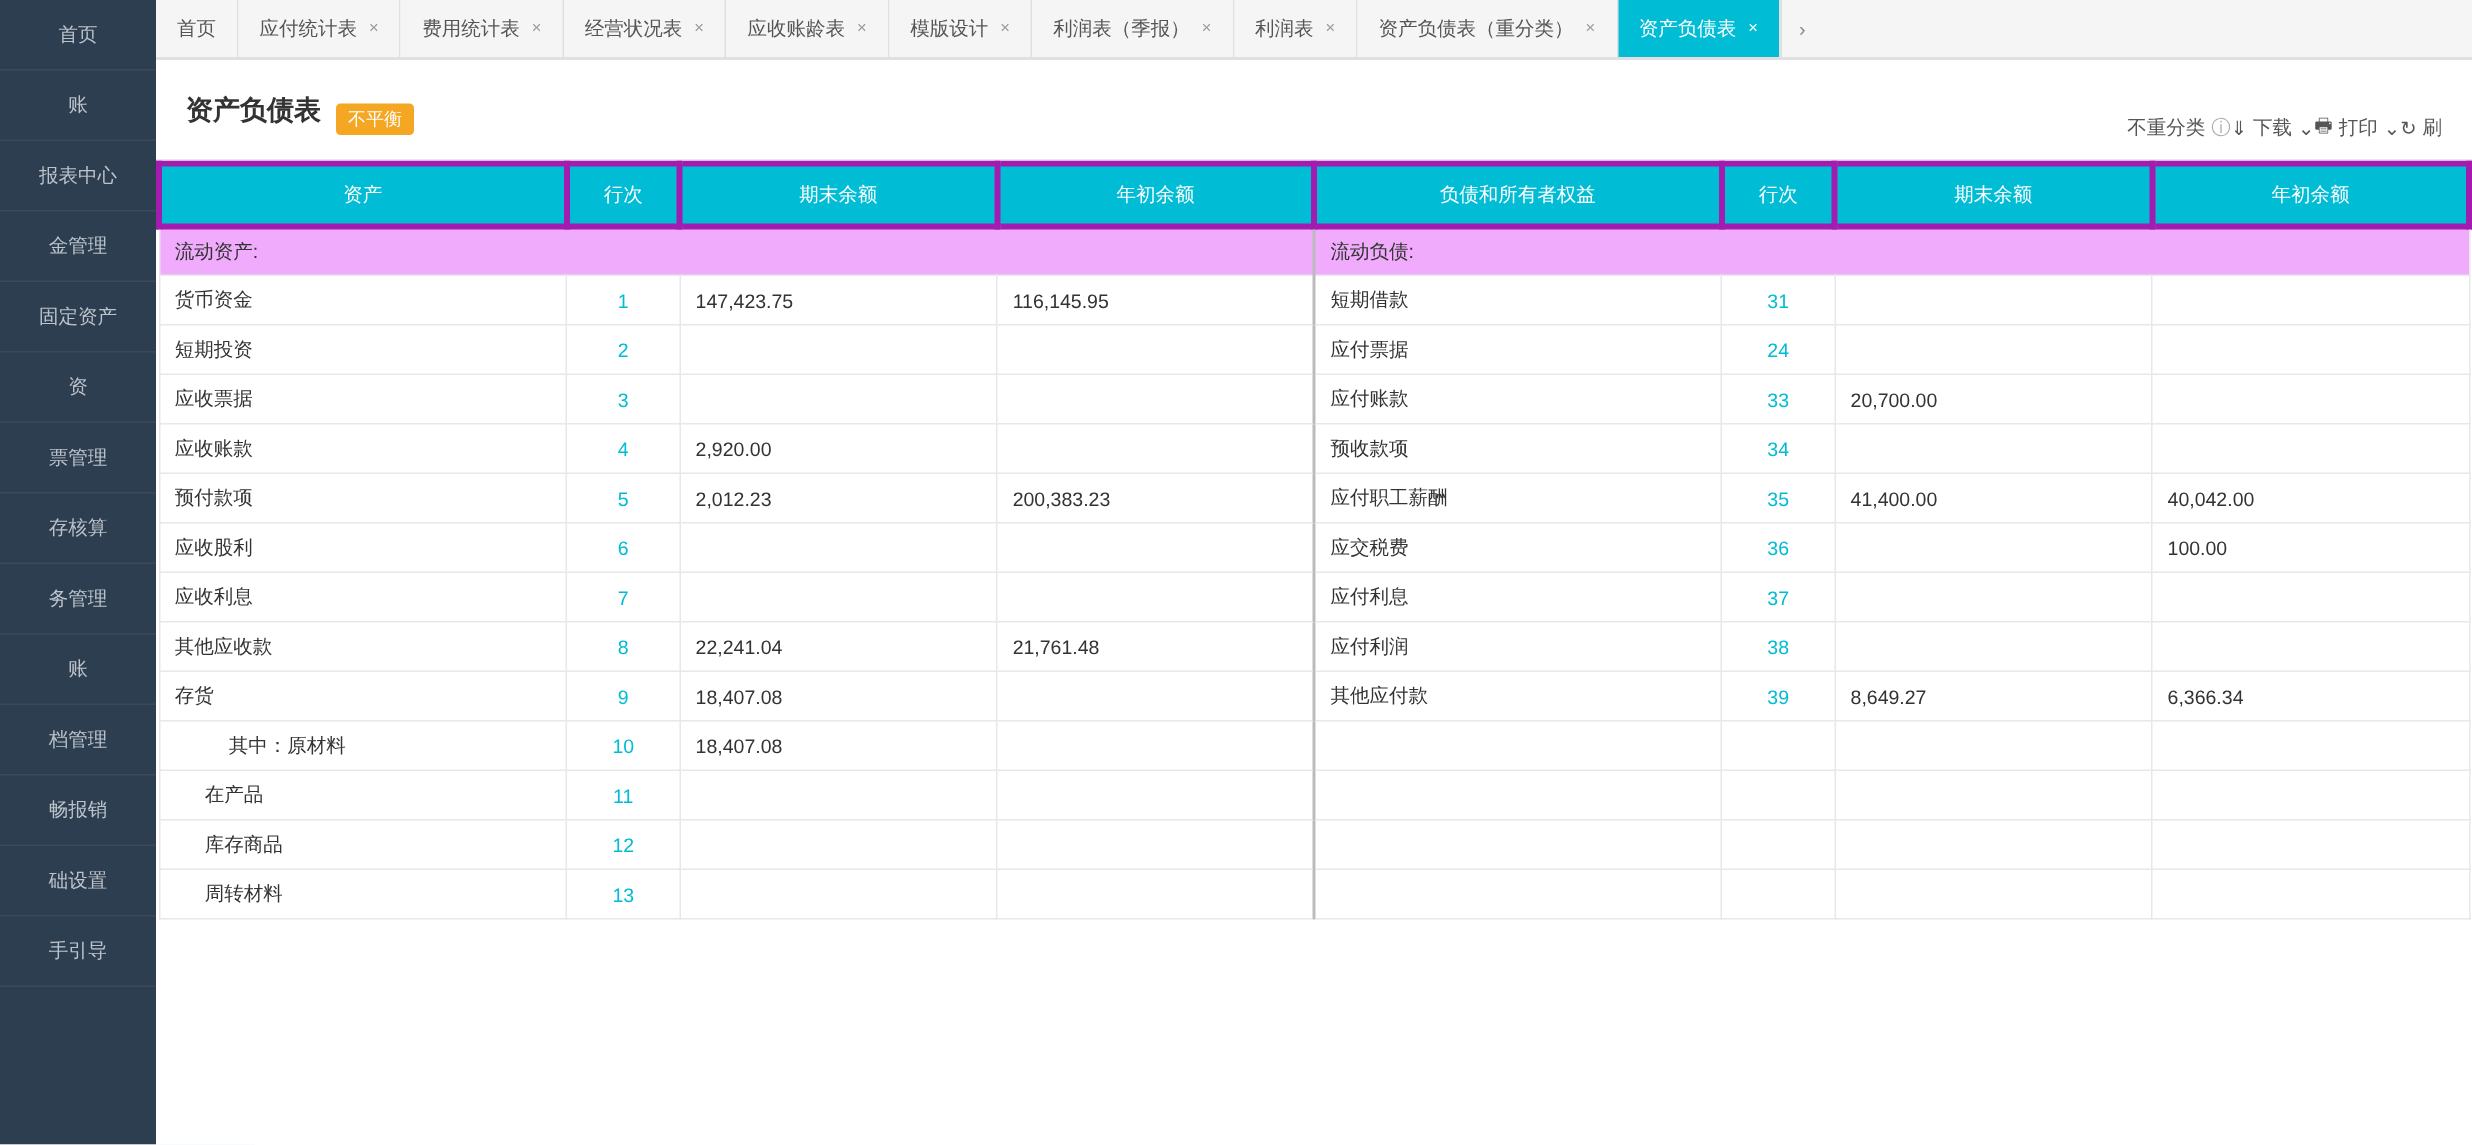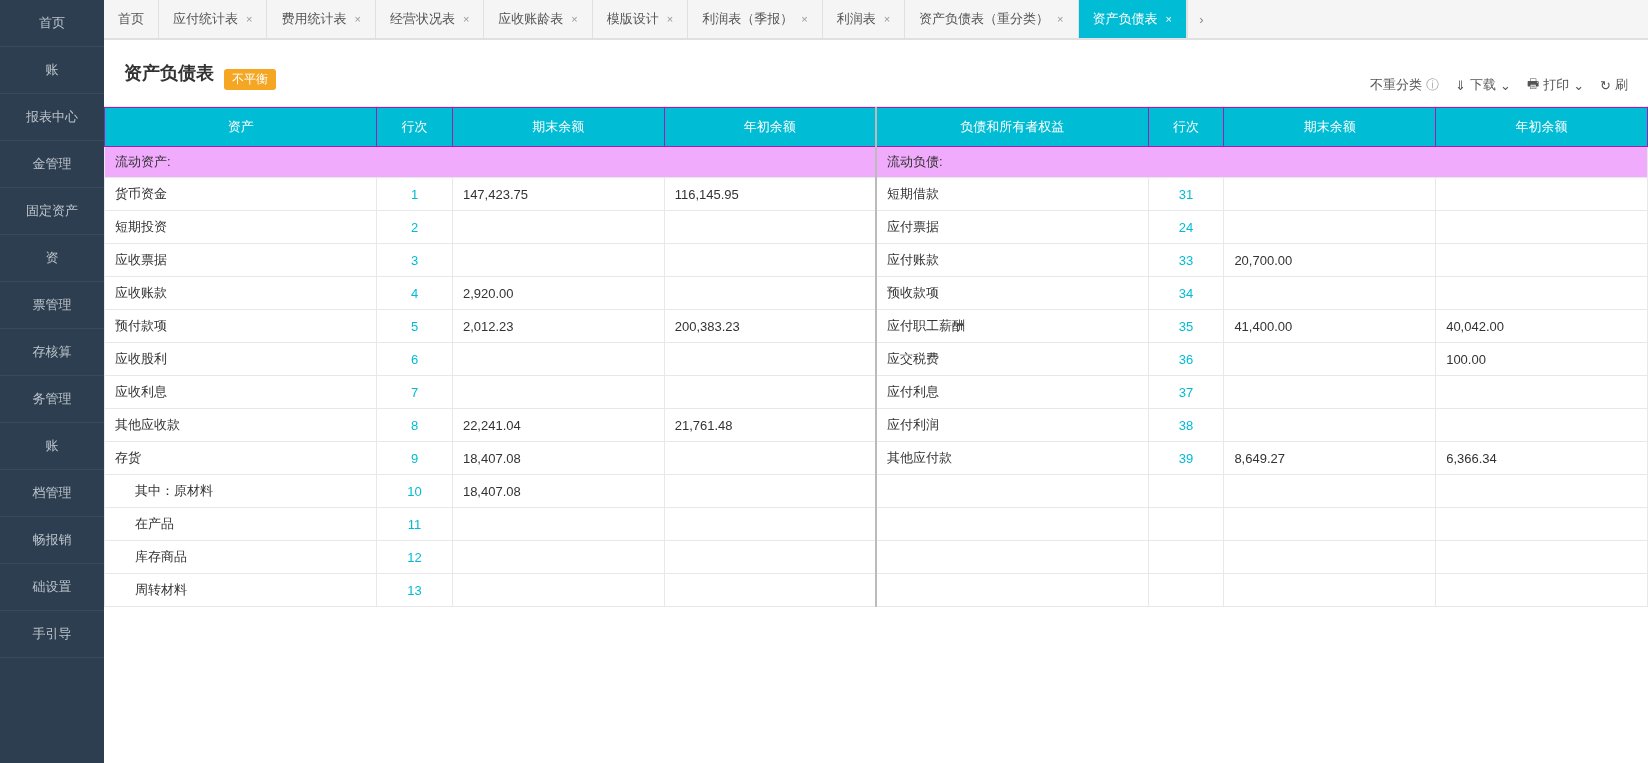--- a/index.html
+++ b/index.html
@@ -95,21 +95,21 @@
     .page-title-area { display: flex; align-items: center; gap: 10px; }
     .page-title { font-size: 18px; font-weight: bold; color: #333; }
     .badge-unbalanced {
       background: #f5a623;
       color: #fff;
       padding: 2px 8px;
       border-radius: 3px;
       font-size: 12px;
       margin-top: 12px;
     }
-    .header-actions { display: flex; align-items: center; gap: 16px; color: #555; font-size: 13px; margin-top: 24px; }
+    .header-actions { display: flex; align-items: center; color: #555; font-size: 13px; margin-top: 24px; }
     .header-action-item {
       display: flex; align-items: center; gap: 4px; cursor: pointer;
       color: #555;
     }
 
     
     .table-container {
       flex: 1;
       overflow-y: auto;
       overflow-x: auto;
@@ -120,21 +120,21 @@
       border-collapse: collapse;
       min-width: 1400px;
     }
     thead tr th {
       background: #00bcd4;
       color: #fff;
       text-align: center;
       padding: 10px 6px;
       font-weight: normal;
       font-size: 13px;
-      border: 1px solid #a21caf;
+      border: 4px solid #a21caf;
     }
     tbody tr td {
       padding: 7px 10px;
       border: 1px solid #e8e8e8;
       font-size: 13px;
       color: #333;
     }
     .row-section td {
       background: #f0abfc;
       color: #333;
@@ -353,21 +353,21 @@
       <td style="">存货</td>
       <td class="cell-center row-index">9</td>
       <td class="cell-right">18,407.08</td>
       <td class="cell-right"></td>
       <td class="divider-col">其他应付款</td>
       <td class="cell-center row-index">39</td>
       <td class="cell-right">8,649.27</td>
       <td class="cell-right">6,366.34</td>
     </tr>
           <tr class="row-normal row-indent">
-      <td style="padding-left:30px;">其中：原材料</td>
+      <td style="padding-left:46px;">其中：原材料</td>
       <td class="cell-center row-index">10</td>
       <td class="cell-right">18,407.08</td>
       <td class="cell-right"></td>
       <td class="divider-col"></td>
       <td class="cell-center row-index"></td>
       <td class="cell-right"></td>
       <td class="cell-right"></td>
     </tr>
           <tr class="row-normal row-indent">
       <td style="padding-left:30px;">在产品</td>

